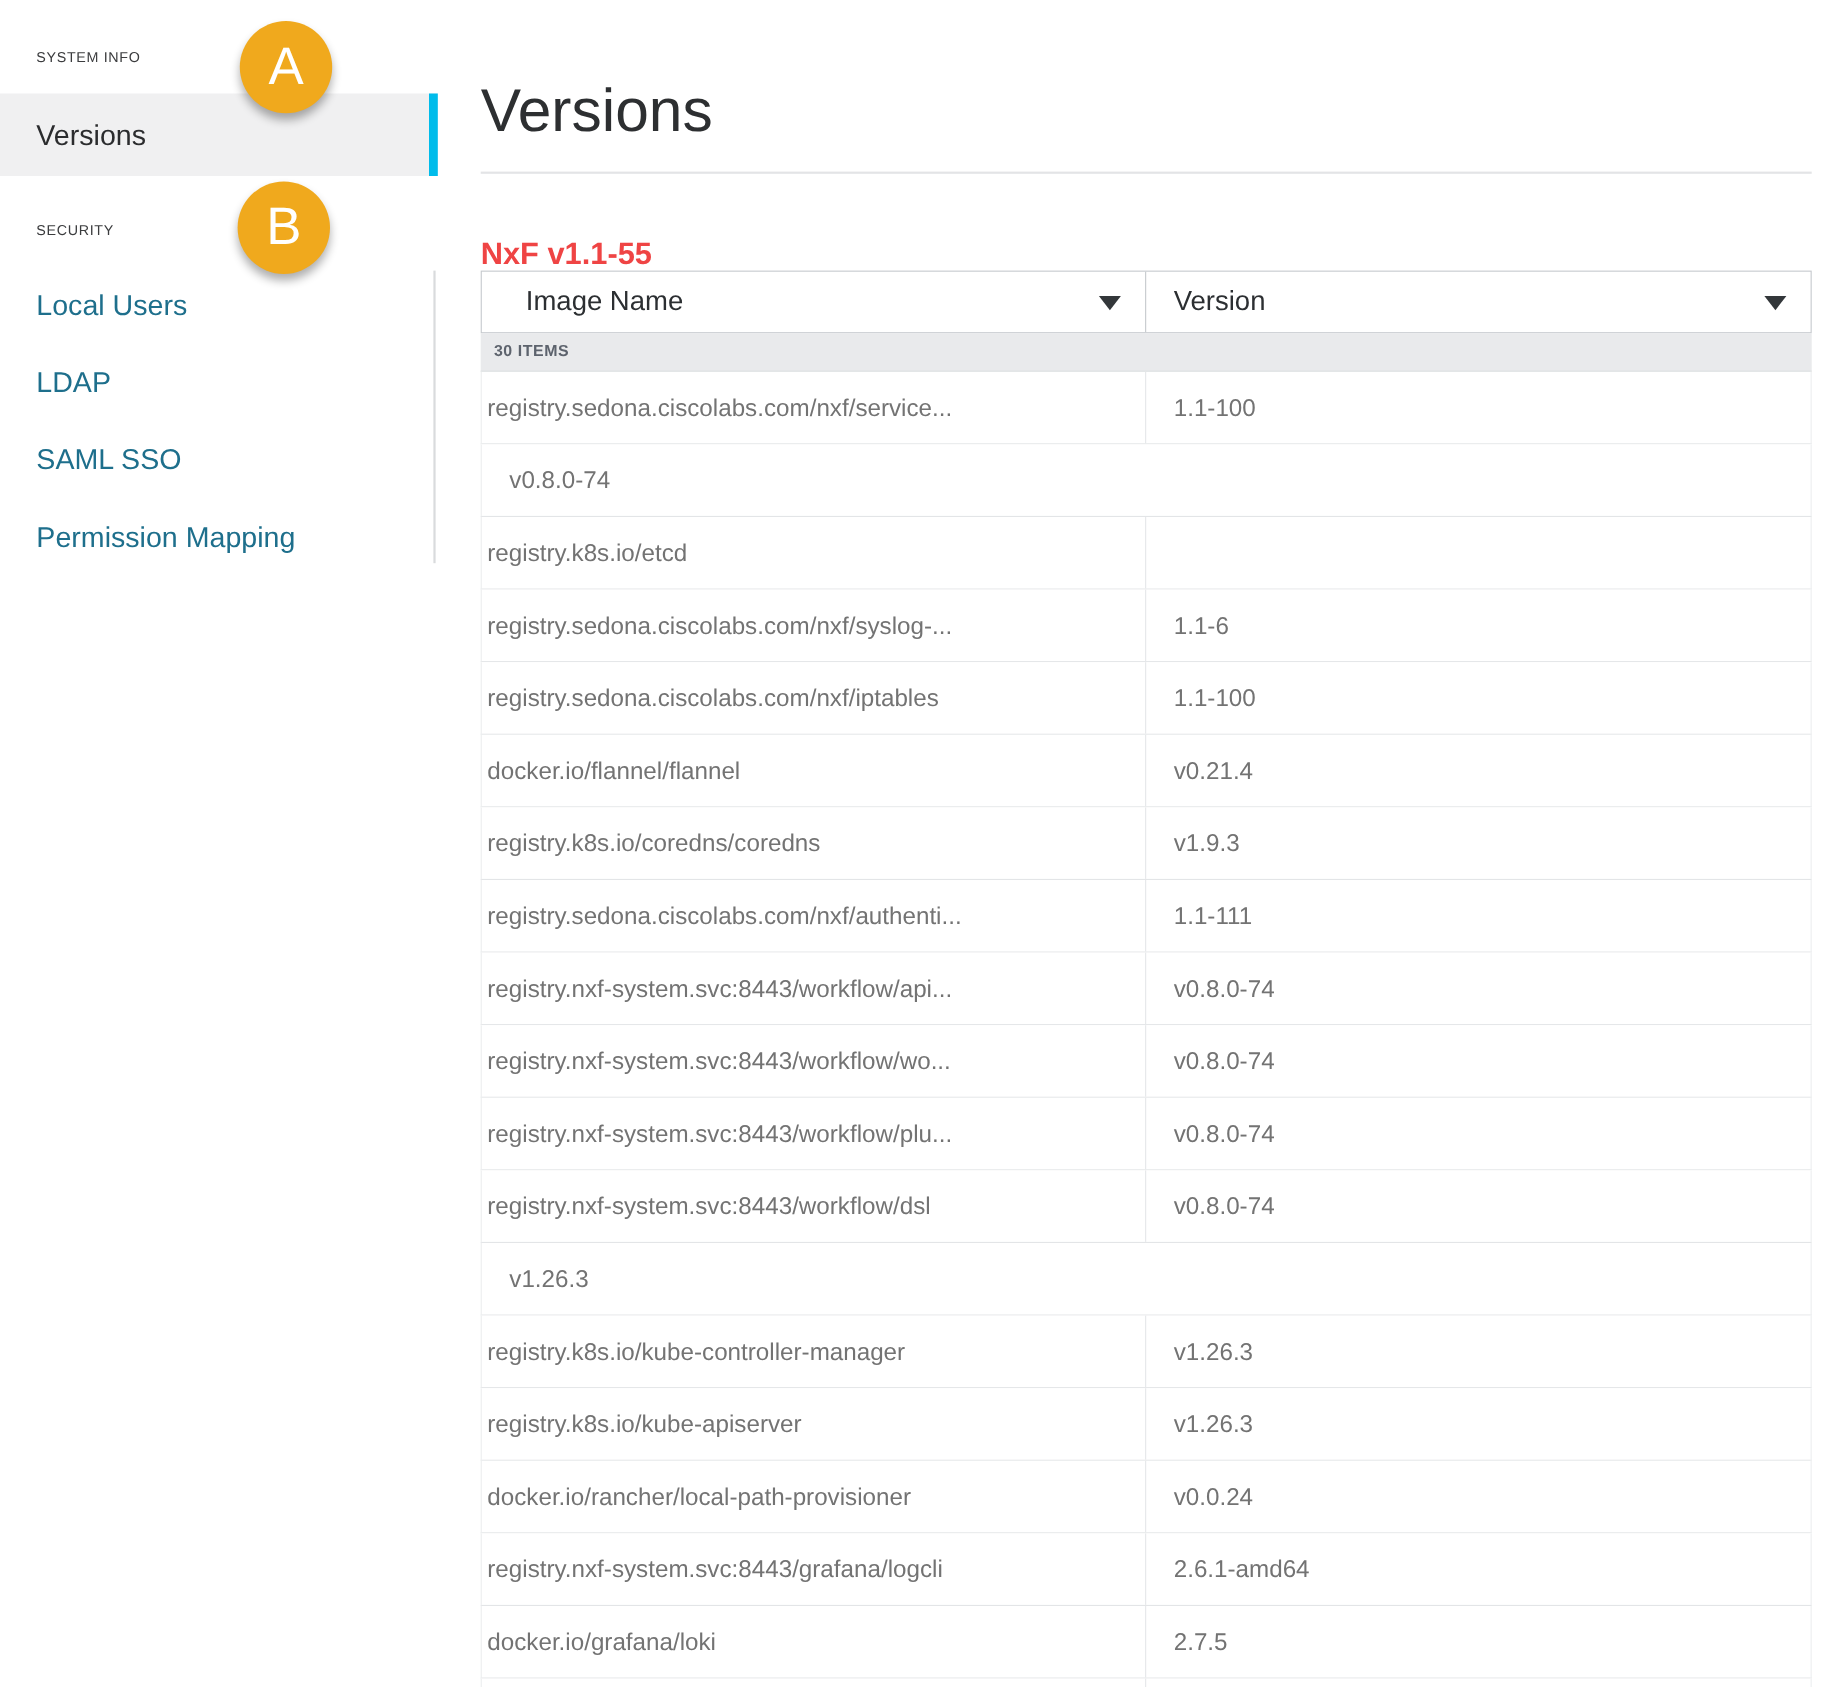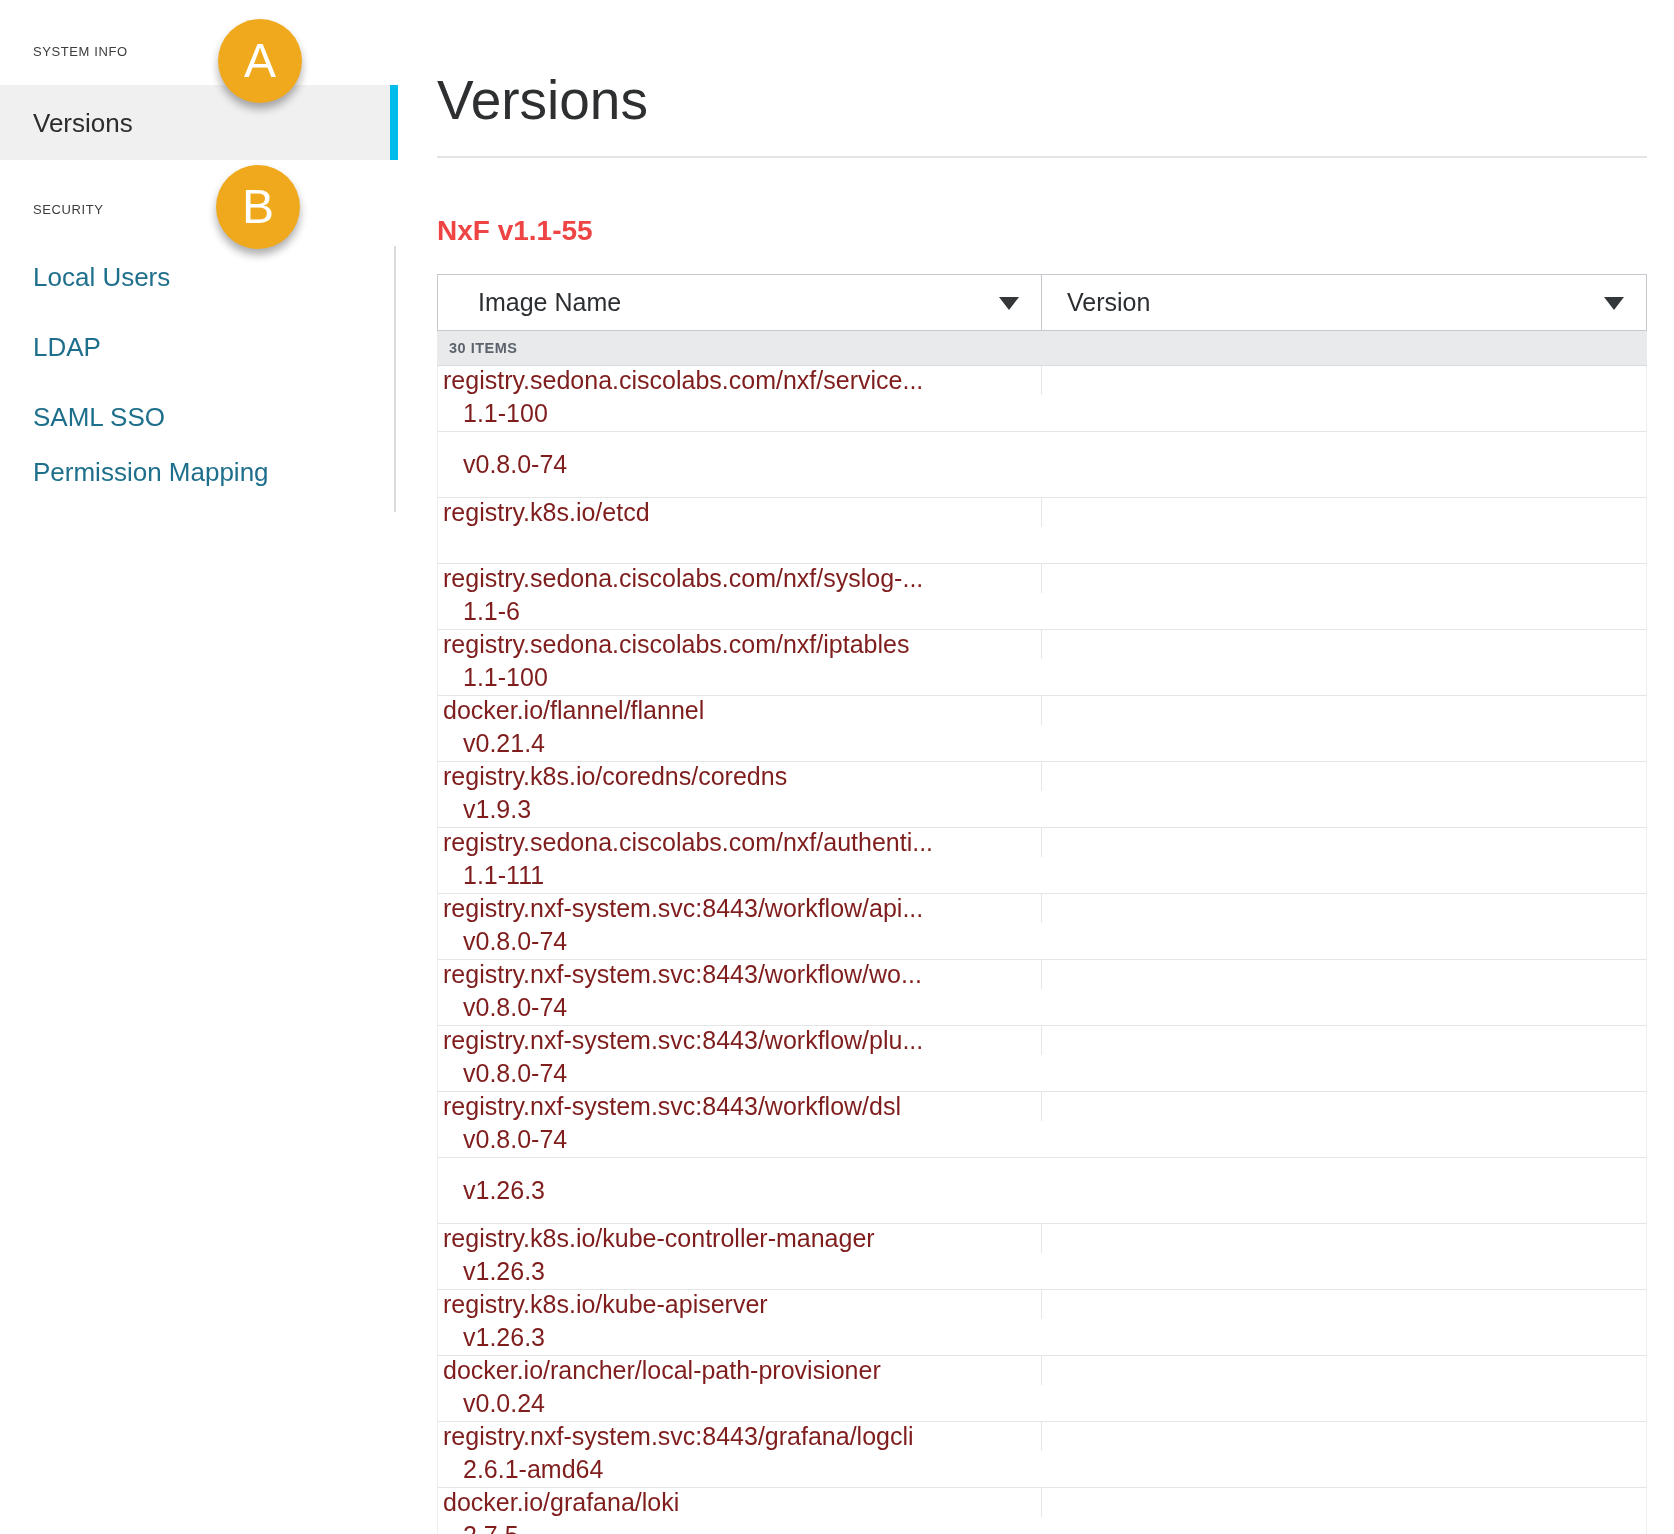--- a/index.html
+++ b/index.html
@@ -38,21 +38,21 @@
     position:absolute;right:0;top:0;width:8px;height:100%;
     background:var(--accent-bar,#00bceb);
   }
   .side-link{
     position:absolute;left:33px;font-size:26px;line-height:32px;
     color:var(--link,#1e6f8c);white-space:nowrap;cursor:pointer;
   }
   .link-0{top:261px;}
   .link-1{top:331px;}
   .link-2{top:401px;}
-  .link-3{top:456px;}
+  .link-3{top:472px;}
   .side-vertical-rule{
     position:absolute;left:394px;top:246px;width:2px;height:266px;
     background:#d9dbdd;
   }
 
   
   .main{position:absolute;left:437px;top:0;width:1210px;}
   .page-title{
     position:absolute;left:0;top:30px;font-size:55px;line-height:66px;
     font-weight:300;color:#2d2f31;white-space:nowrap;
@@ -62,21 +62,21 @@
   }
   .section-heading{
     position:absolute;left:0;top:184px;font-size:28px;line-height:48px;
     font-weight:700;color:#ef4444;white-space:nowrap;
   }
 
   
   .tbl{position:absolute;left:0;top:246px;width:1210px;}
   .tbl *, .tbl{box-sizing:border-box;}
   .tbl-head{
-    display:flex;height:57px;border:1px solid #c5c9cd;background:#ffffff;margin-top:28px;
+    display:flex;height:57px;border:1px solid #c5c9cd;background:#ffffff;
   }
   .th{
     position:relative;display:flex;align-items:center;
     font-size:25px;color:#2c2f32;cursor:pointer;
   }
   .th-name{width:604px;border-right:1px solid #c5c9cd;padding-left:40px;}
   .th-version{flex:1;padding-left:25px;}
   .sort-icon{
     position:absolute;right:22px;top:50%;margin-top:-6px;
     width:0;height:0;
@@ -86,21 +86,21 @@
   .count-band{
     display:flex;align-items:center;height:35px;
     background:#e9eaec;border-bottom:1px solid #d9dcde;
     padding-left:12px;
     font-size:14.5px;font-weight:bold;letter-spacing:.5px;color:#5d636d;
   }
   .row{
     display:flex;height:66px;
     border-bottom:1px solid #e3e5e7;
     border-left:1px solid #eceeef;border-right:1px solid #eceeef;
-    background:#ffffff;font-size:25px;color:#7f1d1d;flex-direction:column;
+    background:#ffffff;font-size:22px;color:#737373;
   }
   .cell-name{
     width:604px;border-right:1px solid #e5e7e9;
     display:flex;align-items:center;padding-left:5px;
     white-space:nowrap;overflow:hidden;
   }
   .cell-version{flex:1;display:flex;align-items:center;padding-left:25px;white-space:nowrap;}
   .row-partial{height:66px;border-bottom:none;}
 </style>
 </head>

